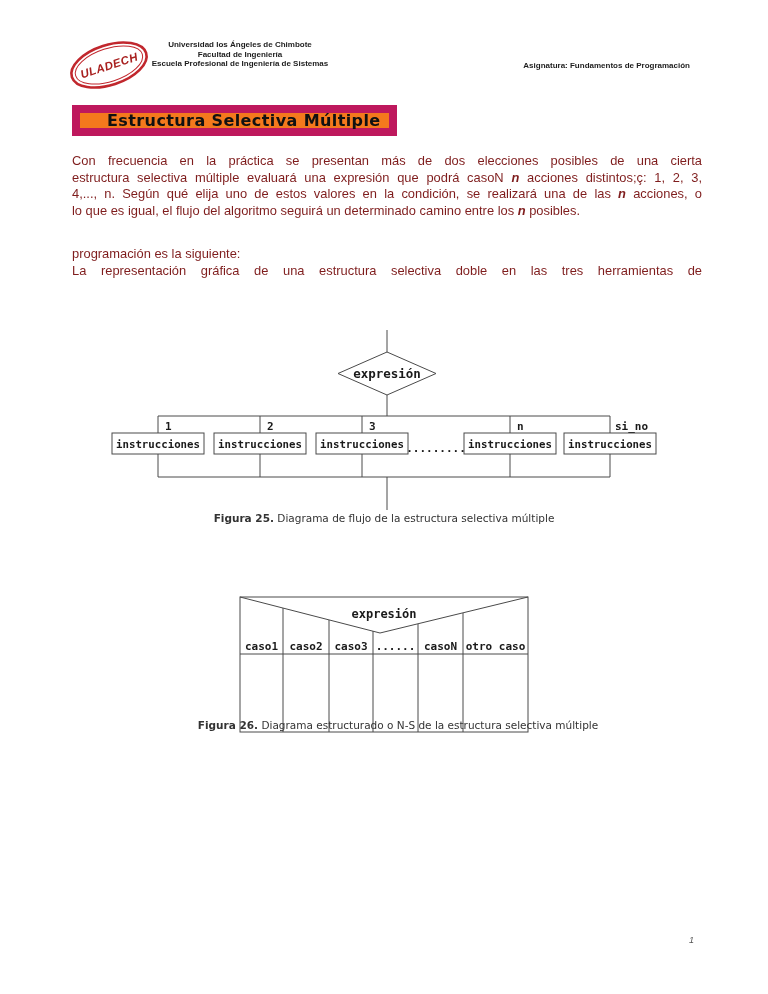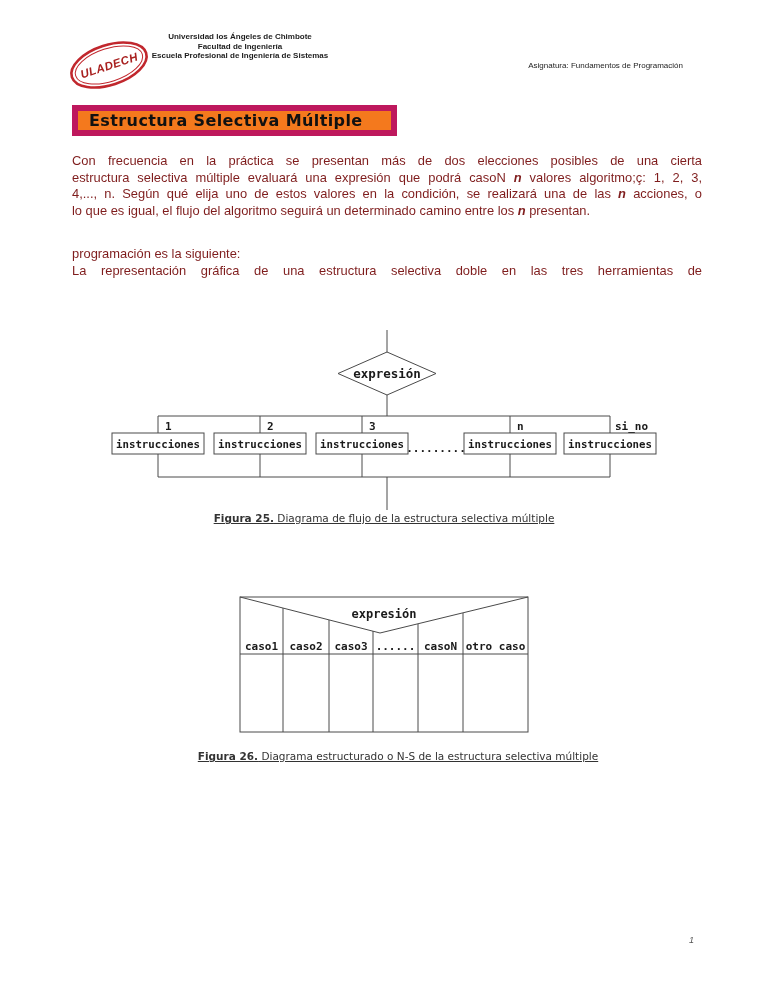--- a/index.html
+++ b/index.html
@@ -11,38 +11,38 @@
     background: #ffffff;
     margin: 0 auto;
     overflow: hidden;
     font-family: "Liberation Sans", sans-serif;
     color: #262626;
   }
 
   
   .logo-svg { position: absolute; left: 64px; top: 34px; }
   .inst-block {
-    position: absolute; left: 140px; top: 32px; width: 200px;
+    position: absolute; left: 140px; top: 40px; width: 200px;
     text-align: center;
     font-size: 8px; font-weight: bold; line-height: 9.5px;
     color: #1d1d1d;
   }
   .course-label {
-    position: absolute; right: 85px; top: 61px;
-    font-size: 8px; font-weight: normal; color: #1d1d1d;
+    position: absolute; right: 78px; top: 61px;
+    font-size: 8px; font-weight: bold; color: #1d1d1d;
   }
 
   
   .title-box {
     position: absolute; left: 72px; top: 105px;
     width: 325px; height: 31px;
     background: #f4791d;
-    border: 6px solid #be185d;
+    border: 8px solid #be185d;
     display: flex; align-items: center;
-    padding-left: 11px;
+    padding-left: 27px;
   }
   .title-box span {
     font-family: "DejaVu Sans", "Liberation Sans", sans-serif;
     font-size: 16px; font-weight: bold; letter-spacing: 0.4px;
     color: #111111;
     white-space: nowrap;
   }
 
   
   .para {
@@ -63,24 +63,24 @@
   .dtext {
     font-family: "DejaVu Sans Mono", monospace;
     font-weight: bold; fill: #1a1a1a;
   }
 
   
   .caption {
     position: absolute; left: 0; width: 768px;
     text-align: center;
     font-family: "DejaVu Sans", "Liberation Sans", sans-serif;
-    font-size: 10.5px; color: #333333; text-decoration: underline;
+    font-size: 10.5px; color: #333333;
   }
   #caption25 { top: 512px; }
-  #caption26 { top: 750px; padding-left: 28px; }
+  #caption26 { top: 719px; padding-left: 28px; }
   .cap-bold { font-weight: bold; }
 
   
   .page-number {
     position: absolute; right: 74px; top: 935px;
     font-size: 9px; font-style: italic; color: #555555;
   }
 </style>
 </head>
 <body>
@@ -102,23 +102,23 @@
   </div>
 
   <div class="course-label">Asignatura: Fundamentos de Programación</div>
 
   <div class="title-box">
     <span>Estructura Selectiva Múltiple</span>
   </div>
 
   <div class="para" id="para1">
       <div class="pline"><span>Con frecuencia en la práctica se presentan más de dos elecciones posibles de una cierta</span></div>
-      <div class="pline"><span>estructura selectiva múltiple evaluará una expresión que podrá casoN </span><span class="nvar">n</span><span> valores algoritmo;ç: 1, 2, 3,</span></div>
+      <div class="pline"><span>estructura selectiva múltiple evaluará una expresión que podrá casoN </span><span class="nvar">n</span><span> acciones distintos;ç: 1, 2, 3,</span></div>
       <div class="pline"><span>4,..., n. Según qué elija uno de estos valores en la condición, se realizará una de las </span><span class="nvar">n</span><span> acciones, o</span></div>
-      <div class="pline last"><span>lo que es igual, el flujo del algoritmo seguirá un determinado camino entre los </span><span class="nvar">n</span><span> presentan.</span></div>
+      <div class="pline last"><span>lo que es igual, el flujo del algoritmo seguirá un determinado camino entre los </span><span class="nvar">n</span><span> posibles.</span></div>
     </div>
   <div class="para" id="para2">
       <div class="pline last"><span>programación es la siguiente:</span></div>
       <div class="pline"><span>La representación gráfica de una estructura selectiva doble en las tres herramientas de</span></div>
     </div>
 
   <svg class="fig25-svg" width="768" height="200" viewBox="0 0 768 200">
 
     <line class="dline" x1="387" y1="10" x2="387" y2="33"></line>
 

